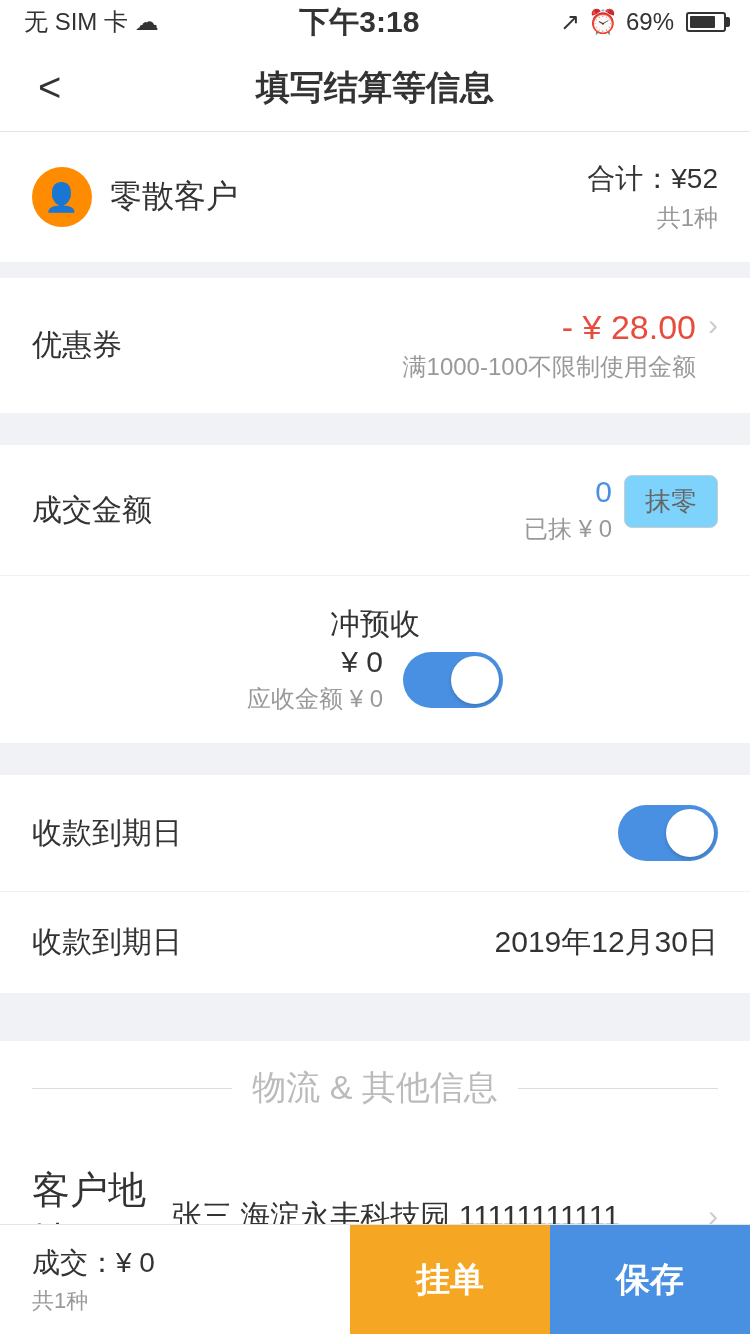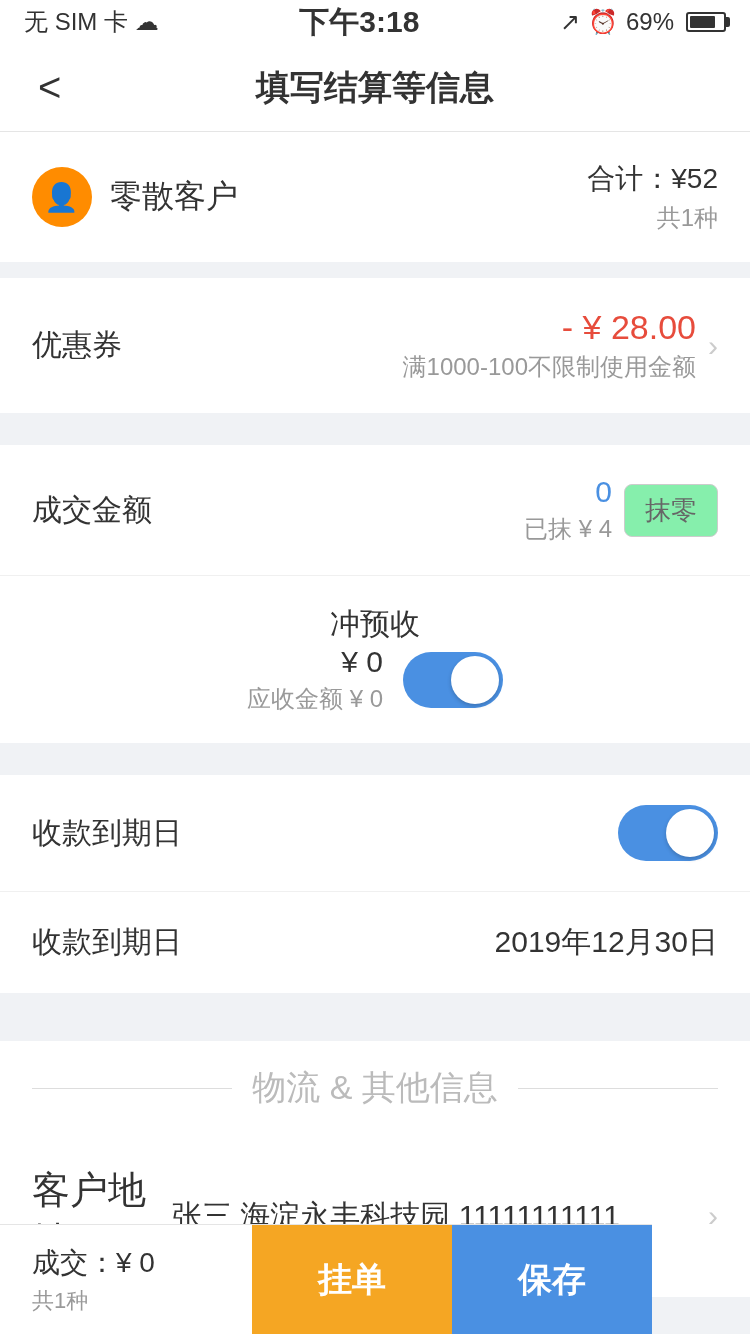--- a/index.html
+++ b/index.html
@@ -141,21 +141,21 @@
     }
     .row-item:last-child {
       border-bottom: none;
     }
     .row-label {
       font-size: 30px;
       color: #333;
     }
     .row-right {
       display: flex;
-      align-items: center;
+      align-items: flex-start;
       gap: 12px;
     }
     .row-value {
       font-size: 30px;
       color: #333;
       text-align: right;
     }
     .row-value.blue { color: #4a90e2; }
     .row-value.red { color: #e74c3c; font-size: 34px; font-weight: 500; }
     .row-sub {
@@ -174,21 +174,21 @@
       font-size: 30px;
     }
 
     
     .round-off-btn {
       border: 1px solid #ccc;
       border-radius: 8px;
       padding: 8px 20px;
       font-size: 26px;
       color: #666;
-      background: #86efac;
+      background: #7dd3fc;
       cursor: pointer;
     }
 
     
     .toggle {
       width: 100px;
       height: 56px;
       border-radius: 28px;
       background: #4a90e2;
       position: relative;
@@ -268,21 +268,21 @@
       flex: 1;
       font-size: 30px;
       color: #333;
     }
 
     
     .bottom-bar {
       position: fixed;
       bottom: 0;
       left: 0;
-      width: 652px;
+      width: 750px;
       height: 110px;
       display: flex;
       background: #fff;
       border-top: 1px solid #e5e5e5;
     }
     .bottom-info {
       display: flex;
       flex-direction: column;
       justify-content: center;
       padding: 0 32px;
@@ -365,21 +365,21 @@
   </div>
 
   <div class="section-divider"></div>
 
   <div class="card">
     <div class="row-item">
       <span class="row-label">成交金额</span>
       <div class="row-right">
         <div class="row-right-col">
           <div class="row-value blue">0</div>
-          <div class="row-sub">已抹  ¥ 4</div>
+          <div class="row-sub">已抹  ¥ 0</div>
         </div>
         <button class="round-off-btn">抹零</button>
       </div>
     </div>
 
     <div class="chong-row">
       <span class="chong-label">冲预收</span>
       <div class="chong-right">
         <div class="chong-values">
           <div class="row-value">¥ 0</div>

